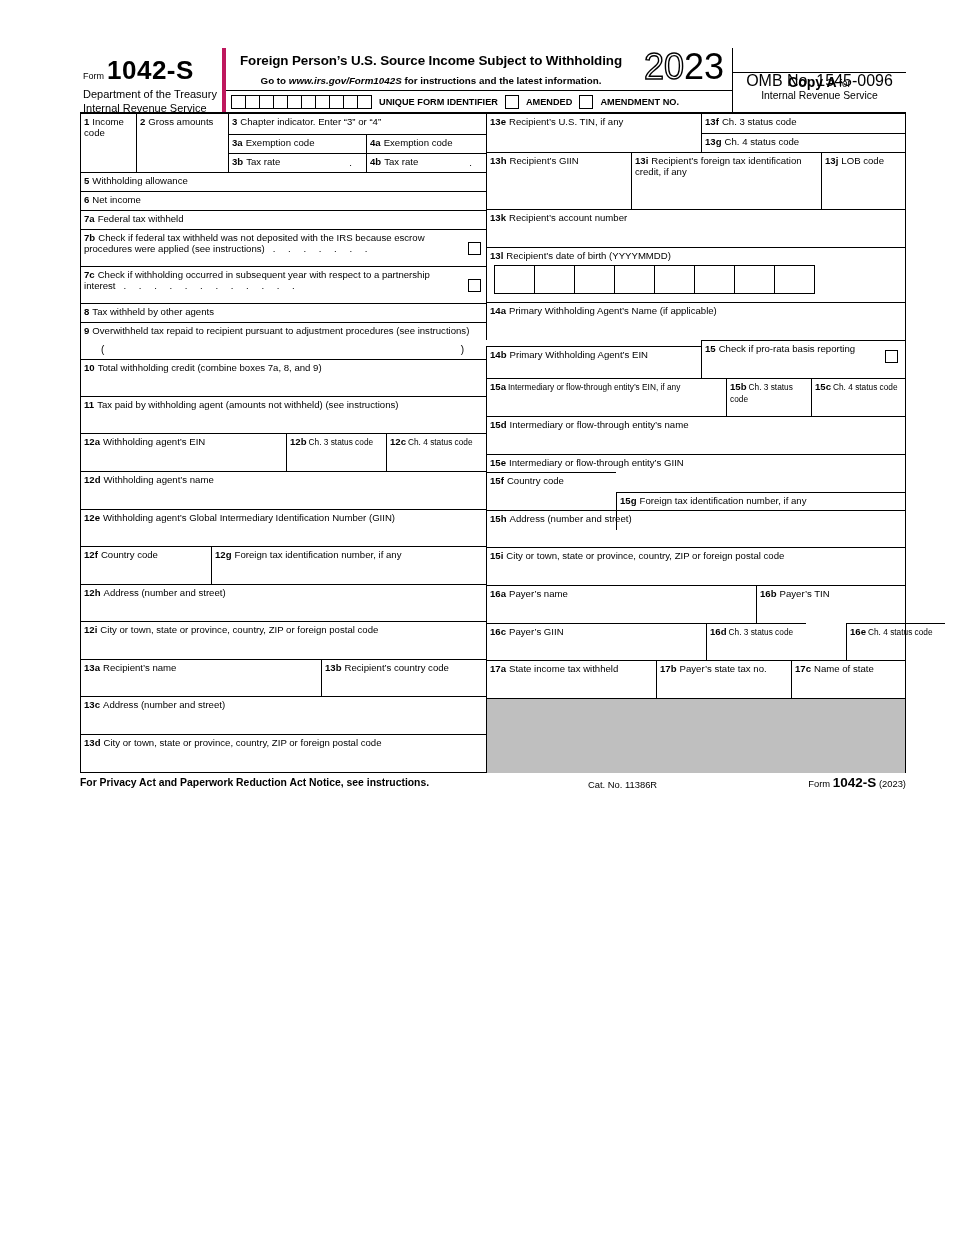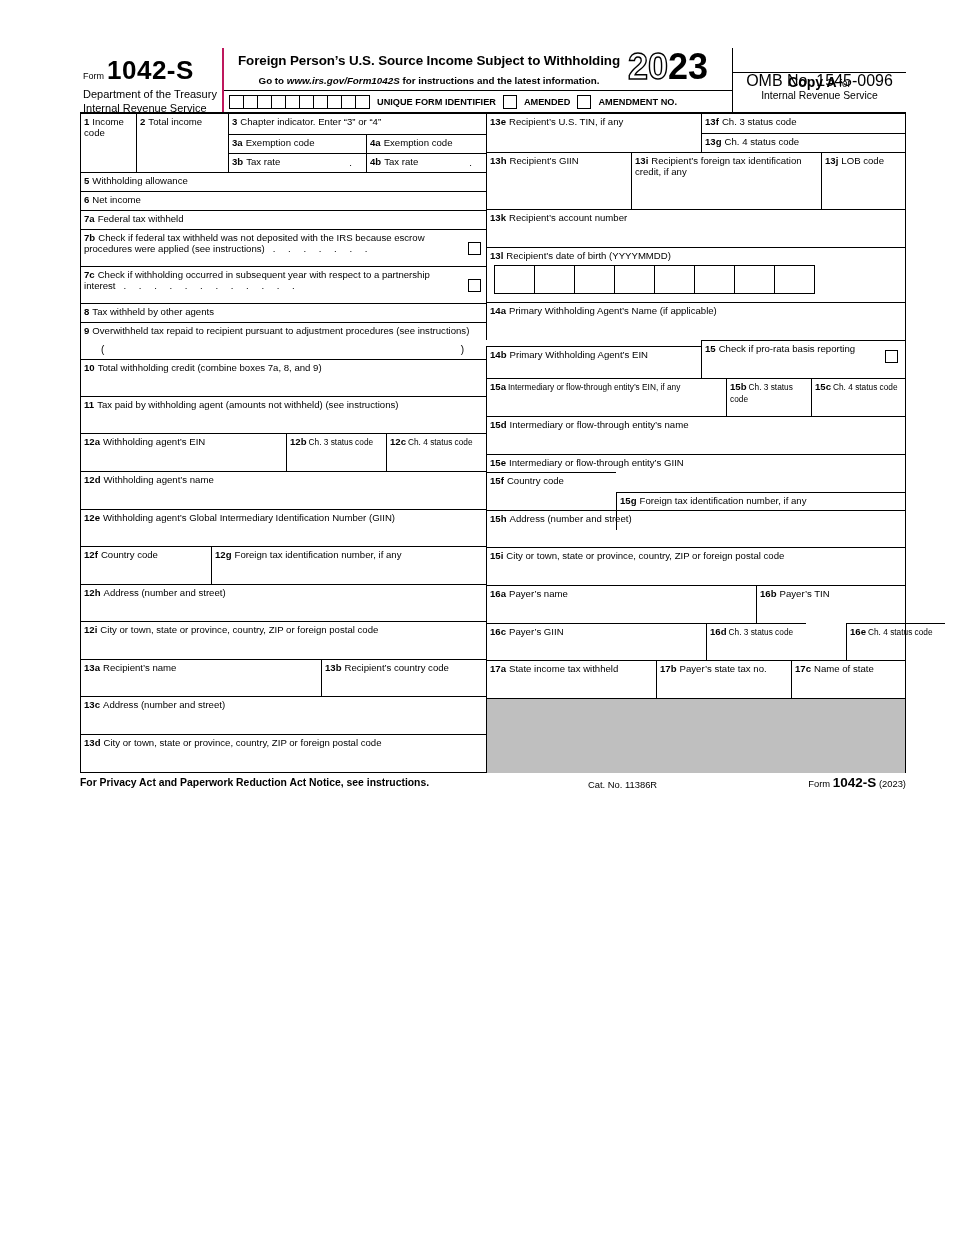--- a/index.html
+++ b/index.html
@@ -6,25 +6,25 @@
   body{font-family:"Liberation Sans","DejaVu Sans",sans-serif;background:#fff}
   .page{position:relative;width:960px;height:1242px;background:#fff;color:#000;overflow:hidden}
 
   
   .hdr{position:absolute;left:80px;top:48px;width:826px;height:64px;font-size:9.6px}
   .hdr-left{position:absolute;left:0;top:0;width:142px;height:64px}
   .form-id{position:absolute;left:3px;top:7px;display:flex;align-items:baseline}
   .form-id .w{font-size:9px;margin-right:3px}
   .form-id .n{font-size:26px;font-weight:700;letter-spacing:.5px}
   .dept{position:absolute;left:3px;top:39px;font-size:11px;line-height:1.3}
-  .hdr-center{position:absolute;left:142px;top:0;width:511px;height:64px;border-left:2px solid #be185d;border-right:1px solid #000}
+  .hdr-center{position:absolute;left:142px;top:0;width:511px;height:64px;border-left:4px solid #be185d;border-right:1px solid #000}
   .f-title{position:absolute;left:4px;top:5px;width:402px;text-align:center;font-size:13.4px;font-weight:700;letter-spacing:-.1px;white-space:nowrap}
   .goto{position:absolute;left:4px;top:27px;width:402px;text-align:center;font-size:9.8px;font-weight:700}
   .goto .url{font-style:italic}
-  .year{position:absolute;right:24px;top:1px;font-size:36px;font-weight:700;line-height:1}
+  .year{position:absolute;right:8px;top:1px;font-size:36px;font-weight:400;line-height:1}
   .y-outline{color:#fff;-webkit-text-stroke:1.4px #000}
   .ufi-row{position:absolute;left:0;right:0;top:42px;height:22px;border-top:1px solid #000;display:flex;align-items:center;gap:7px;padding:0 5px;font-weight:700;font-size:9.2px;white-space:nowrap}
   .sqs{display:flex}
   .sq{display:block;width:15px;height:14px;border:1px solid #000;margin-left:-1px;background:#fff}
   .sq:first-child{margin-left:0}
   .cbx{display:block;width:14px;height:14px;border:1px solid #000;background:#fff;flex:0 0 auto}
   .hdr-right{position:absolute;left:653px;top:0;width:173px;height:64px;text-align:center}
   .omb{position:absolute;left:0;right:0;top:24px;font-size:16px}
   .copy-line{position:absolute;left:0;right:0;top:24px;border-top:1px solid #000;padding-top:1px}
   .copy-a{font-size:14px;font-weight:700}
@@ -107,21 +107,21 @@
       <div class="copy-line">
         <div><span class="copy-a">Copy A</span> <span class="copy-for">for</span></div>
         <div class="copy-rec">Internal Revenue Service</div>
       </div>
     </div>
   </div>
 
   <div class="fbody">
 
     <div class="cell c0 r0" style="left:0;top:0;width:55px;height:58px"><span class="num">1</span><span class="lbl">Income code</span></div>
-    <div class="cell r0" style="left:55px;top:0;width:92px;height:58px"><span class="num">2</span><span class="lbl">Total income</span></div>
+    <div class="cell r0" style="left:55px;top:0;width:92px;height:58px"><span class="num">2</span><span class="lbl">Gross amounts</span></div>
     <div class="cell r0" style="left:147px;top:0;width:258px;height:20px"><span class="num">3</span><span class="lbl">Chapter indicator.  Enter “3” or “4”</span></div>
     <div class="cell" style="left:147px;top:20px;width:138px;height:19px"><span class="num">3a</span><span class="lbl">Exemption code</span></div>
     <div class="cell" style="left:285px;top:20px;width:120px;height:19px"><span class="num">4a</span><span class="lbl">Exemption code</span></div>
     <div class="cell" style="left:147px;top:39px;width:138px;height:19px"><span class="num">3b</span><span class="lbl">Tax rate</span><span class="dotp">.</span></div>
     <div class="cell" style="left:285px;top:39px;width:120px;height:19px"><span class="num">4b</span><span class="lbl">Tax rate</span><span class="dotp">.</span></div>
     <div class="cell c0" style="left:0;top:58px;width:405px;height:19px"><span class="num">5</span><span class="lbl">Withholding allowance</span></div>
     <div class="cell c0" style="left:0;top:77px;width:405px;height:19px"><span class="num">6</span><span class="lbl">Net income</span></div>
     <div class="cell c0" style="left:0;top:96px;width:405px;height:19px"><span class="num">7a</span><span class="lbl">Federal tax withheld</span></div>
     <div class="cell c0 padR" style="left:0;top:115px;width:405px;height:37px"><span class="num">7b</span><span class="lbl">Check if federal tax withheld was not deposited with the IRS because escrow procedures were applied (see instructions)</span><span class="dots">. . . . . . .</span><span class="cb cb-7b"></span></div>
     <div class="cell c0 padR" style="left:0;top:152px;width:405px;height:37px"><span class="num">7c</span><span class="lbl">Check if withholding occurred in subsequent year with respect to a partnership interest</span><span class="dots">. . . . . . . . . . . .</span><span class="cb cb-7c"></span></div>

